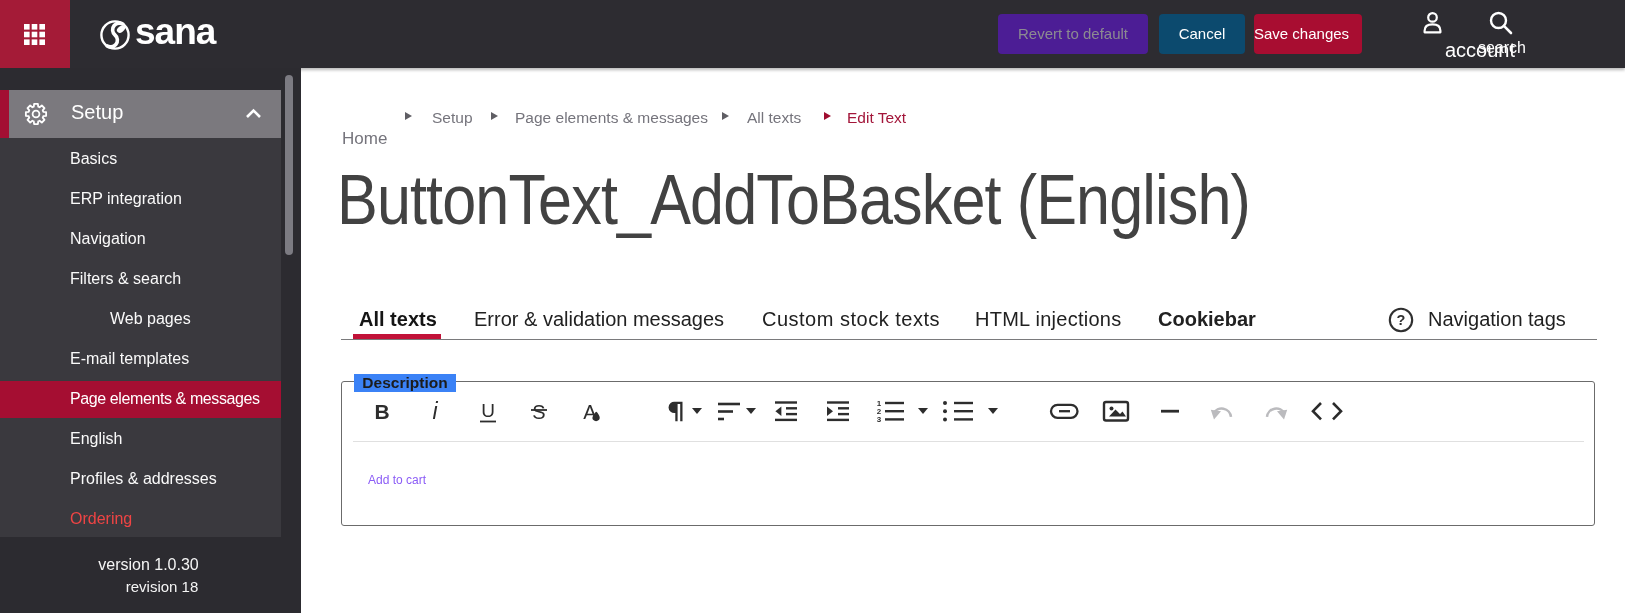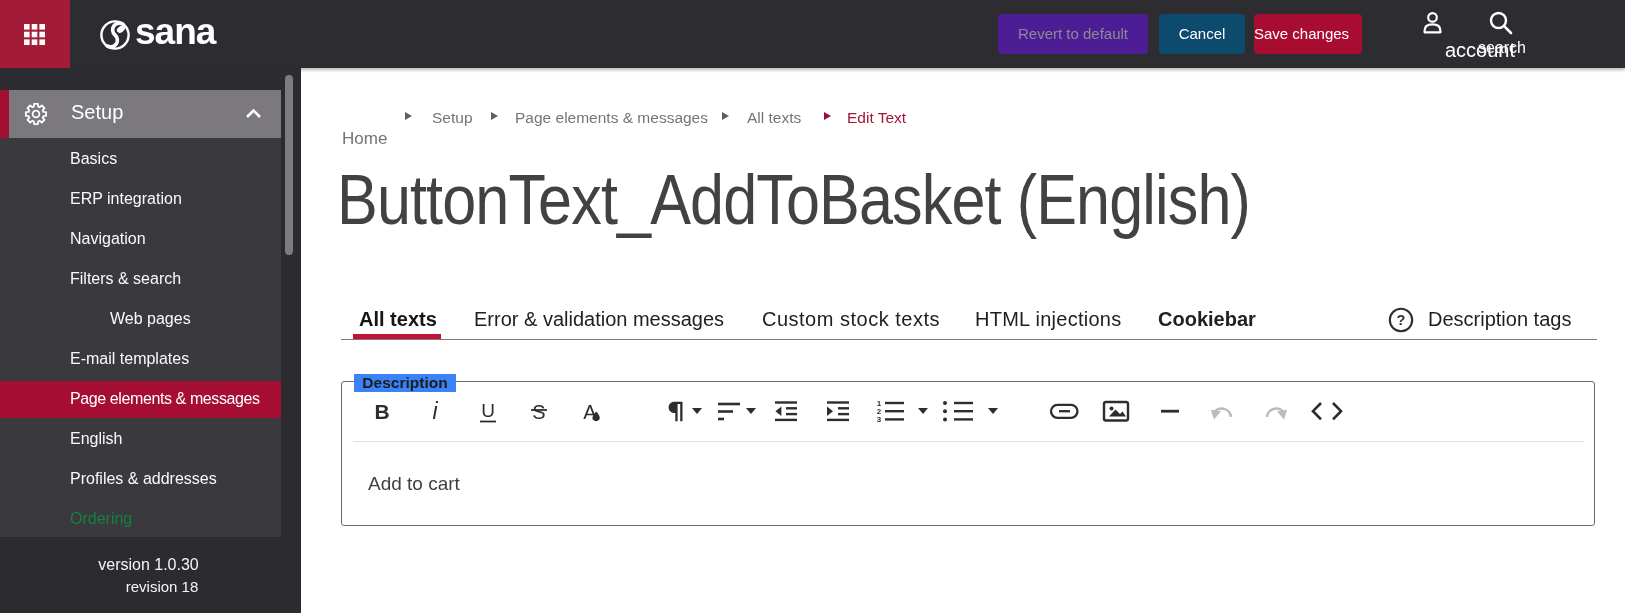--- a/index.html
+++ b/index.html
@@ -66,21 +66,21 @@
 
 <div class="abs" style="left:70px;top:150px;font-size:16px;color:#fafafa;">Basics</div>
 <div class="abs" style="left:70px;top:190px;font-size:16px;color:#fafafa;">ERP integration</div>
 <div class="abs" style="left:70px;top:230px;font-size:16px;color:#fafafa;">Navigation</div>
 <div class="abs" style="left:70px;top:270px;font-size:16px;color:#fafafa;">Filters &amp; search</div>
 <div class="abs" style="left:70px;top:310px;font-size:16px;color:#fafafa;margin-left:40px;">Web pages</div>
 <div class="abs" style="left:70px;top:350px;font-size:16px;color:#fafafa;">E-mail templates</div>
 <div class="abs" style="left:70px;top:390px;font-size:16px;color:#fff;letter-spacing:-0.4px;">Page elements &amp; messages</div>
 <div class="abs" style="left:70px;top:430px;font-size:16px;color:#fafafa;">English</div>
 <div class="abs" style="left:70px;top:470px;font-size:16px;color:#fafafa;">Profiles &amp; addresses</div>
-<div class="abs" style="left:70px;top:510px;font-size:16px;color:#15803d;">Ordering</div>
+<div class="abs" style="left:70px;top:510px;font-size:16px;color:#ef4444;">Ordering</div>
 
 <div class="abs" style="left:285px;top:75px;width:8px;height:180px;background:#7c7b82;border-radius:4px;"></div>
 
 <div class="abs" style="left:0;top:556px;width:297px;text-align:center;font-size:16px;color:#f5f5f5;">version 1.0.30</div>
 <div class="abs" style="left:12px;top:577.5px;width:300px;text-align:center;font-size:15px;color:#f5f5f5;">revision 18</div>
 
 <div class="abs" style="left:342px;top:108.8px;font-size:17px;color:#75747c;margin-top:20px;">Home</div>
 <div class="abs" style="left:432px;top:108.8px;font-size:15.5px;color:#75747c;">Setup</div>
 <div class="abs" style="left:515px;top:108.8px;font-size:15.5px;color:#75747c;">Page elements &amp; messages</div>
 <div class="abs" style="left:747px;top:108.8px;font-size:15.5px;color:#75747c;">All texts</div>
@@ -102,29 +102,29 @@
 
 <div class="abs" style="left:359px;top:307.9px;font-size:20px;font-weight:700;color:#151515;">All texts</div>
 <div class="abs" style="left:474px;top:307.9px;font-size:20px;color:#212121;">Error &amp; validation messages</div>
 <div class="abs" style="left:762px;top:307.9px;font-size:20px;color:#212121;letter-spacing:0.5px;">Custom stock texts</div>
 <div class="abs" style="left:975px;top:307.9px;font-size:20px;color:#212121;letter-spacing:0.25px;">HTML injections</div>
 <div class="abs" style="left:1158px;top:307.9px;font-size:20px;color:#212121;font-weight:bold;">Cookiebar</div>
 <svg class="abs" style="left:1388px;top:307px;" width="26" height="26" viewBox="0 0 26 26">
   <circle cx="13" cy="13" r="11.2" fill="none" stroke="#2f2f2f" stroke-width="2.1"></circle>
   <text x="13" y="18.3" text-anchor="middle" font-family="Liberation Sans" font-size="14.5" font-weight="bold" fill="#2f2f2f">?</text>
 </svg>
-<div class="abs" style="left:1428px;top:307.9px;font-size:20px;color:#1f1f1f;">Description tags</div>
+<div class="abs" style="left:1428px;top:307.9px;font-size:20px;color:#1f1f1f;">Navigation tags</div>
 
 <div class="abs" style="left:341px;top:338.5px;width:1256px;height:1.5px;background:#7a7a7c;"></div>
 <div class="abs" style="left:353px;top:334px;width:88px;height:5px;background:#c11238;"></div>
 
 <div class="abs" style="left:341px;top:381px;width:1254px;height:145px;border:1px solid #6b6b6b;border-radius:3px;"></div>
 <div class="abs" style="left:354px;top:373.5px;width:102px;background:#3b82f6;text-align:center;font-size:15.5px;font-weight:700;color:#1c1c1c;">Description</div>
 <div class="abs" style="left:353px;top:441px;width:1231px;height:1px;background:#e0e0e0;"></div>
-<div class="abs" style="left:368px;top:472.5px;font-size:19px;color:#404040;">Add to cart</div>
+<div class="abs" style="left:368px;top:472.5px;font-size:12px;color:#8b5cf6;">Add to cart</div>
 
 <svg class="abs" style="left:341px;top:381px;" width="1254px" height="60" viewBox="341 381 1254 60">
   <g font-family="Liberation Sans" fill="#2d2d2d">
     <text x="382" y="419" text-anchor="middle" font-size="21" font-weight="bold">B</text>
     <text x="435" y="419" text-anchor="middle" font-size="23" font-style="italic">i</text>
     <text x="488" y="417" text-anchor="middle" font-size="19">U</text>
     <text x="539" y="419" text-anchor="middle" font-size="20">S</text>
     <text x="590" y="419" text-anchor="middle" font-size="20">A</text>
 
   </g>

